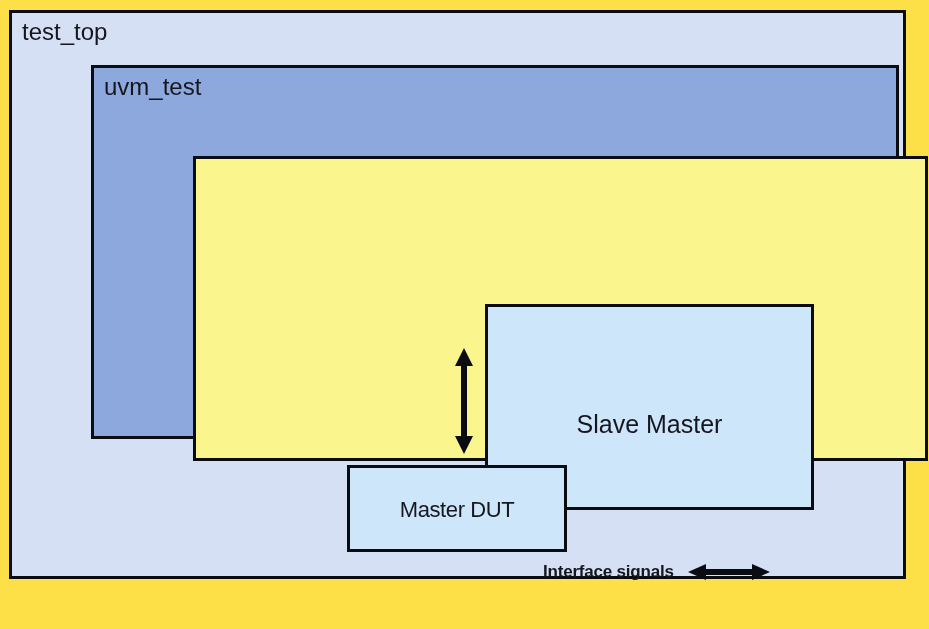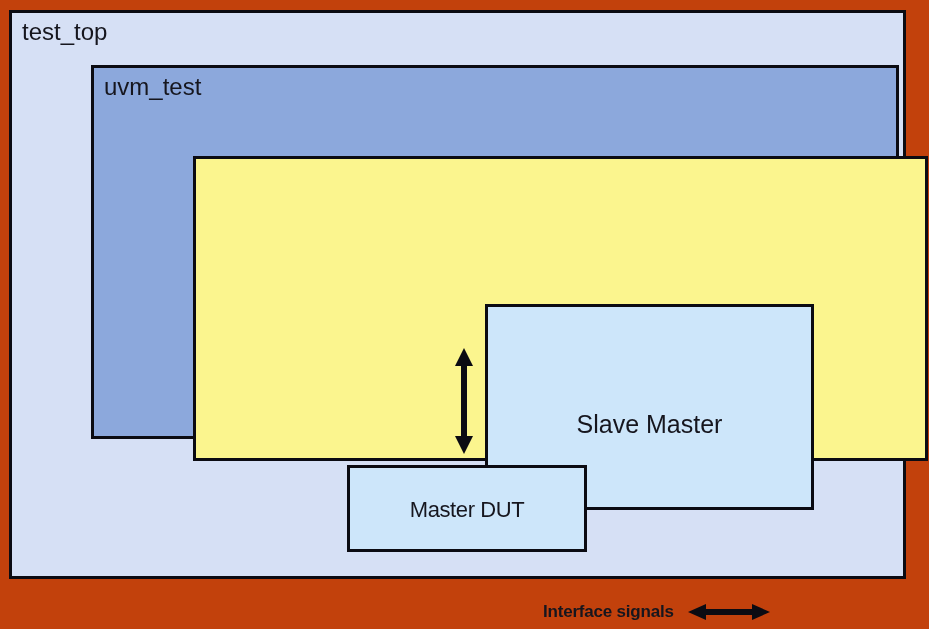--- a/index.html
+++ b/index.html
@@ -4,21 +4,21 @@
 <style>
   html, body {
     margin: 0;
     padding: 0;
     background: #ffffff;
   }
   #canvas {
     position: relative;
     width: 929px;
     height: 629px;
-    background: #c2410c;
+    background: #fde047;
     font-family: "Liberation Sans", sans-serif;
     overflow: hidden;
   }
   .box {
     position: absolute;
     box-sizing: border-box;
     border: 3px solid #0b0b12;
   }
   
   #test-top-box {
@@ -50,21 +50,21 @@
     left: 289px;
     top: 145px;
     width: 329px;
     height: 206px;
     background: #cde6fa;
   }
   
   #master-dut-box {
     left: 335px;
     top: 452px;
-    width: 240px;
+    width: 220px;
     height: 87px;
     background: #cde6fa;
   }
 
   .box-label {
     position: absolute;
     color: #16161e;
     white-space: nowrap;
     line-height: 1;
   }
@@ -96,21 +96,21 @@
     left: 454px;
     top: 348px;
     width: 20px;
     height: 106px;
   }
 
   
   #legend {
     position: absolute;
     left: 543px;
-    top: 600px;
+    top: 560px;
     height: 24px;
     display: flex;
     align-items: center;
     gap: 14px;
   }
   #legend-label {
     font-size: 17px;
     font-weight: bold;
     color: #16161e;
     white-space: nowrap;

